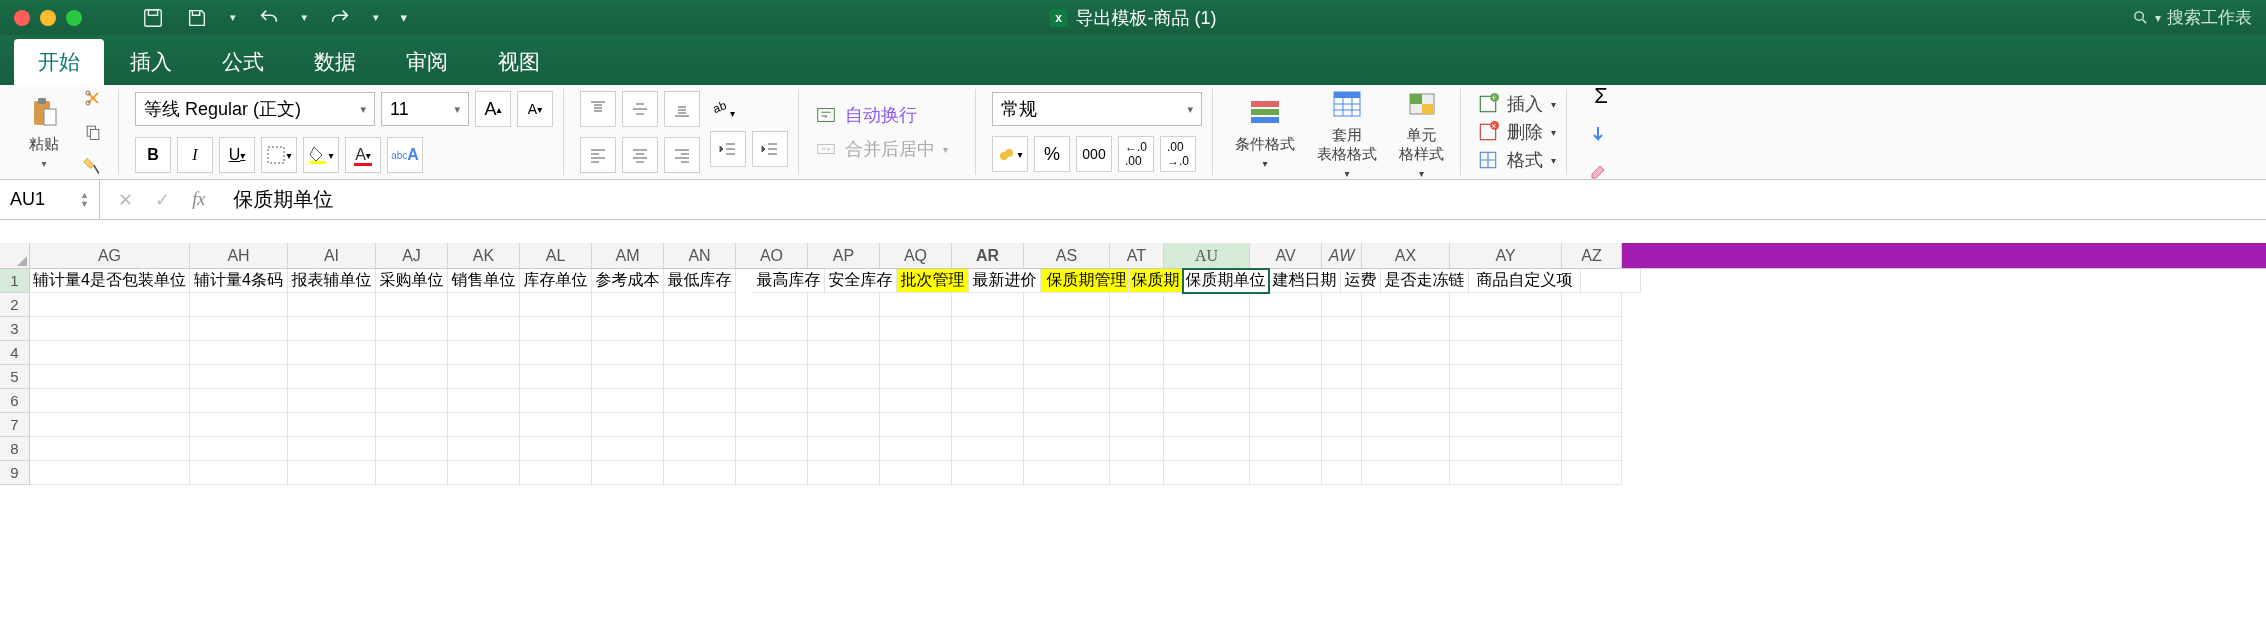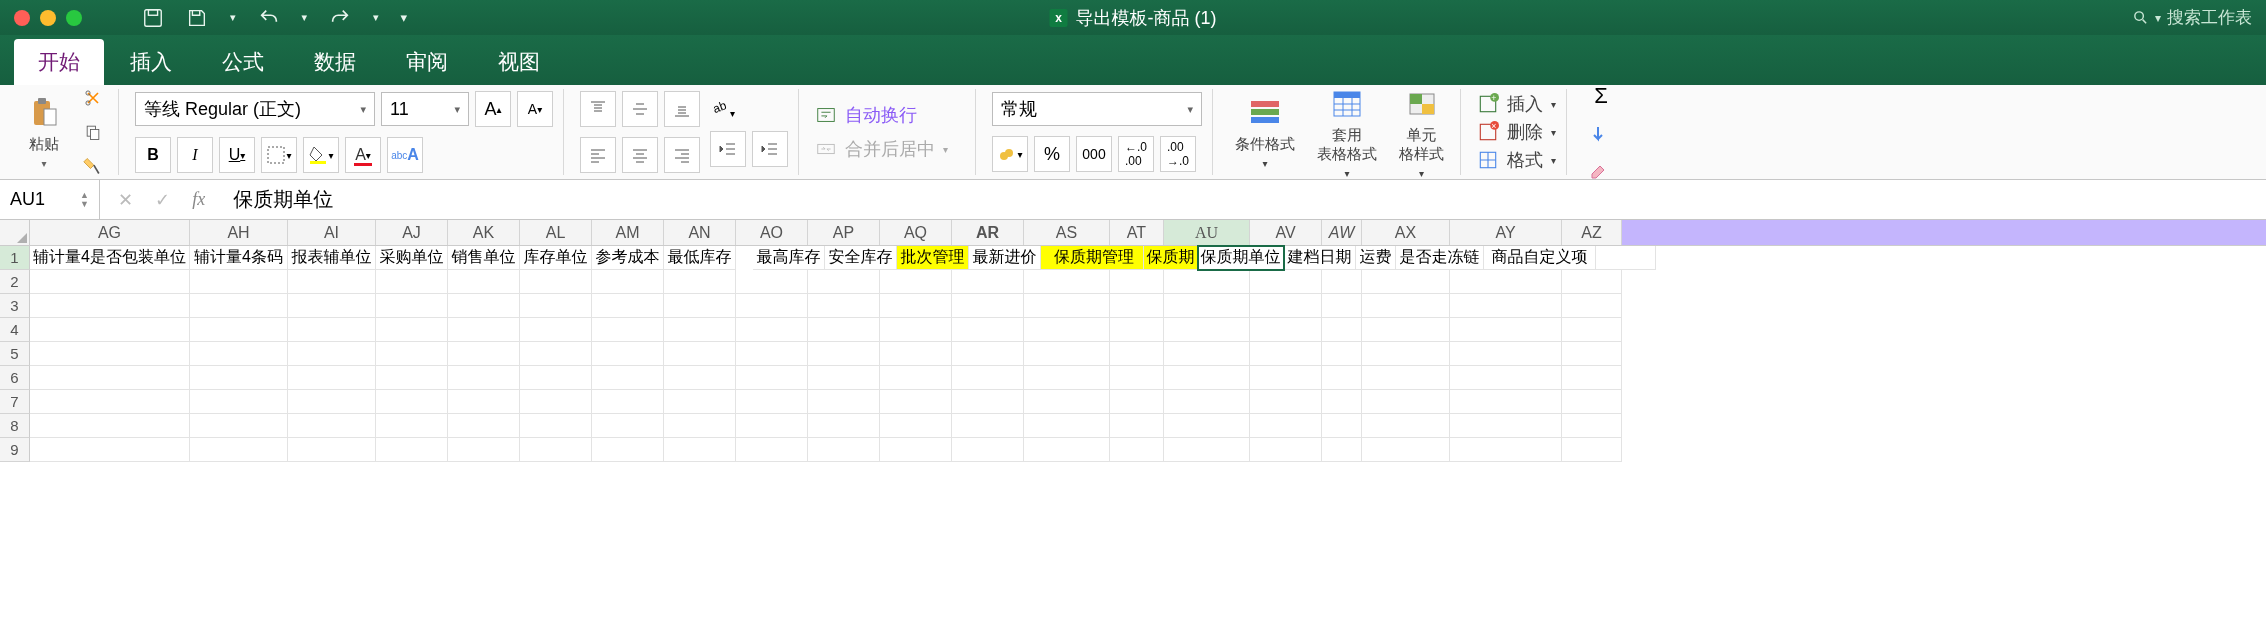--- a/index.html
+++ b/index.html
@@ -13,21 +13,21 @@
   .qat { display:flex; gap:22px; margin-left:60px; align-items:center; }
   .qat svg, .qat .ic { width:22px; height:22px; fill:#e8f5ee; stroke:#e8f5ee; }
   .title-center { position:absolute; left:50%; transform:translateX(-50%); display:flex; align-items:center; gap:8px; font-weight:500; color:#fff; }
   .title-center .xicon { width:18px; height:18px; background:#107c41; border-radius:2px; display:flex; align-items:center; justify-content:center; color:#fff; font-size:12px; font-weight:bold; }
   .search-right { position:absolute; right:14px; display:flex; align-items:center; gap:6px; color:#c8e6d5; font-size:17px; }
   .search-right svg{width:17px;height:17px;fill:#c8e6d5;}
 
   
   .tabbar { height:50px; background:linear-gradient(#1a6b47,#165f3f); display:flex; align-items:flex-end; padding-left:14px; gap:2px; }
   .tab { padding:9px 24px 9px; color:#fff; font-size:21px; cursor:pointer; }
-  .tab.active { background:#fff; color:#701a75; border-radius:4px 4px 0 0; }
+  .tab.active { background:#fff; color:#0f766e; border-radius:4px 4px 0 0; }
 
   
   .ribbon { height:95px; background:#fafafa; border-bottom:1px solid #c6c6c6; display:flex; align-items:stretch; padding:4px 10px; gap:6px; }
   .group { display:flex; align-items:center; gap:10px; padding:2px 10px; border-right:1px solid #d9d9d9; }
   .group:last-child{border-right:none;}
   .bigbtn { display:flex; flex-direction:column; align-items:center; justify-content:center; gap:4px; font-size:15px; color:#444; padding:4px 6px; cursor:pointer; }
   .bigbtn svg { width:36px; height:36px; }
   .smallcol { display:flex; flex-direction:column; gap:8px; justify-content:center;}
   .smallbtn { width:30px; height:26px; display:flex; align-items:center; justify-content:center; cursor:pointer; }
   .smallbtn svg{width:20px;height:20px;}
@@ -47,21 +47,21 @@
   .fbar { height:40px; border-bottom:1px solid #c6c6c6; display:flex; align-items:center; background:#fff; }
   .namebox { width:100px; height:100%; border-right:1px solid #c6c6c6; display:flex; align-items:center; padding:0 10px; font-size:18px; }
   .nbspin{display:flex;flex-direction:column;margin-left:auto;}
   .nbspin div{font-size:9px;color:#888;line-height:9px;cursor:pointer;}
   .fbicons{display:flex;gap:22px;padding:0 18px;color:#999;font-size:18px;align-items:center;}
   .fxlabel{font-style:italic;font-family:Georgia,serif;color:#888;}
   .fcontent{flex:1;padding:0 10px;font-size:20px;}
 
   
   .grid{position:relative;}
-  .colheads{display:flex;height:26px;background:#c4b5fd;border-bottom:1px solid #ccc;}
+  .colheads{display:flex;height:26px;background:#a21caf;border-bottom:1px solid #ccc;margin-top:23px;}
   .rowheadspacer{width:30px;border-right:1px solid #ccc;background:#f4f4f4;position:relative;}
   .rowheadspacer::after{content:"";position:absolute;right:2px;bottom:2px;width:0;height:0;border-left:10px solid transparent;border-bottom:10px solid #b0b0b0;}
   .ch{border-right:1px solid #d4d4d4;display:flex;align-items:center;justify-content:center;font-size:16px;color:#555;background:#f4f4f4;}
   .ch.sel{background:#d6ead8;font-family:Liberation Serif, serif;}
   .gridbody{display:flex;}
   .rowheads{width:30px;display:flex;flex-direction:column;}
   .rh{height:24px;border-bottom:1px solid #d4d4d4;border-right:1px solid #ccc;display:flex;align-items:center;justify-content:center;font-size:15px;color:#555;background:#f4f4f4;}
   .rh.sel{background:#d6ead8;}
   .cells{display:flex;flex-direction:column;flex:1;}
   .crow{display:flex;height:24px;}
@@ -439,21 +439,21 @@
           <div class="cell" style="width: 88px;">报表辅单位</div>
           <div class="cell" style="width: 72px;">采购单位</div>
           <div class="cell" style="width: 72px;">销售单位</div>
           <div class="cell" style="width: 72px;">库存单位</div>
           <div class="cell" style="width: 72px;">参考成本</div>
           <div class="cell" style="width: 72px;">最低库存</div>
           <div class="cell" style="width: 72px; margin-left: 17px;">最高库存</div>
           <div class="cell" style="width: 72px;">安全库存</div>
           <div class="cell hl" style="width: 72px;">批次管理</div>
           <div class="cell" style="width: 72px;">最新进价</div>
-          <div class="cell hl" style="width: 103px; padding-left: 8px;">保质期管理</div>
+          <div class="cell hl" style="width: 88px; padding-left: 8px;">保质期管理</div>
           <div class="cell hl" style="width: 54px;">保质期</div>
           <div class="cell selcell" style="width: 86px;">保质期单位</div>
           <div class="cell" style="width: 72px;">建档日期</div>
           <div class="cell" style="width: 40px;">运费</div>
           <div class="cell" style="width: 88px;">是否走冻链</div>
           <div class="cell" style="width: 112px;">商品自定义项</div>
           <div class="cell" style="width: 60px;"></div>
         </div>
         <div class="crow">
           <div class="cell" style="width: 160px;"></div>

